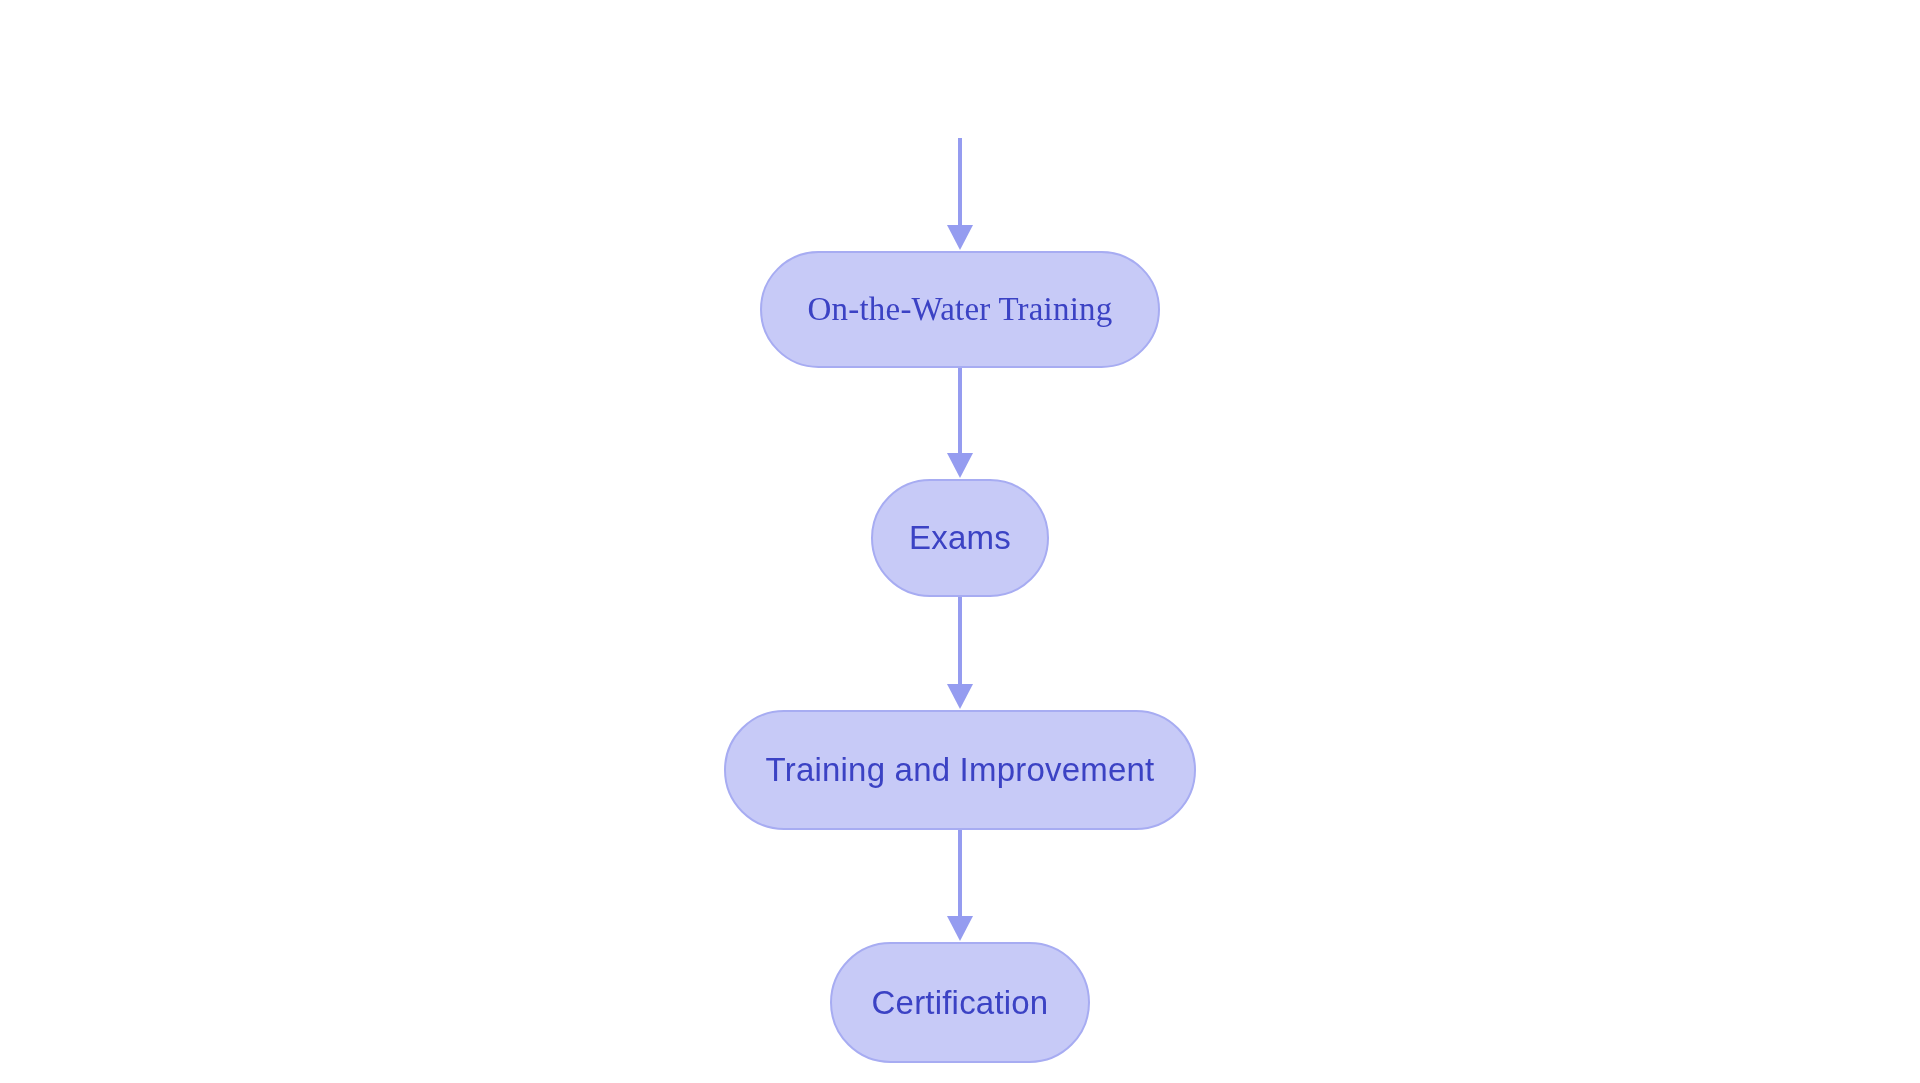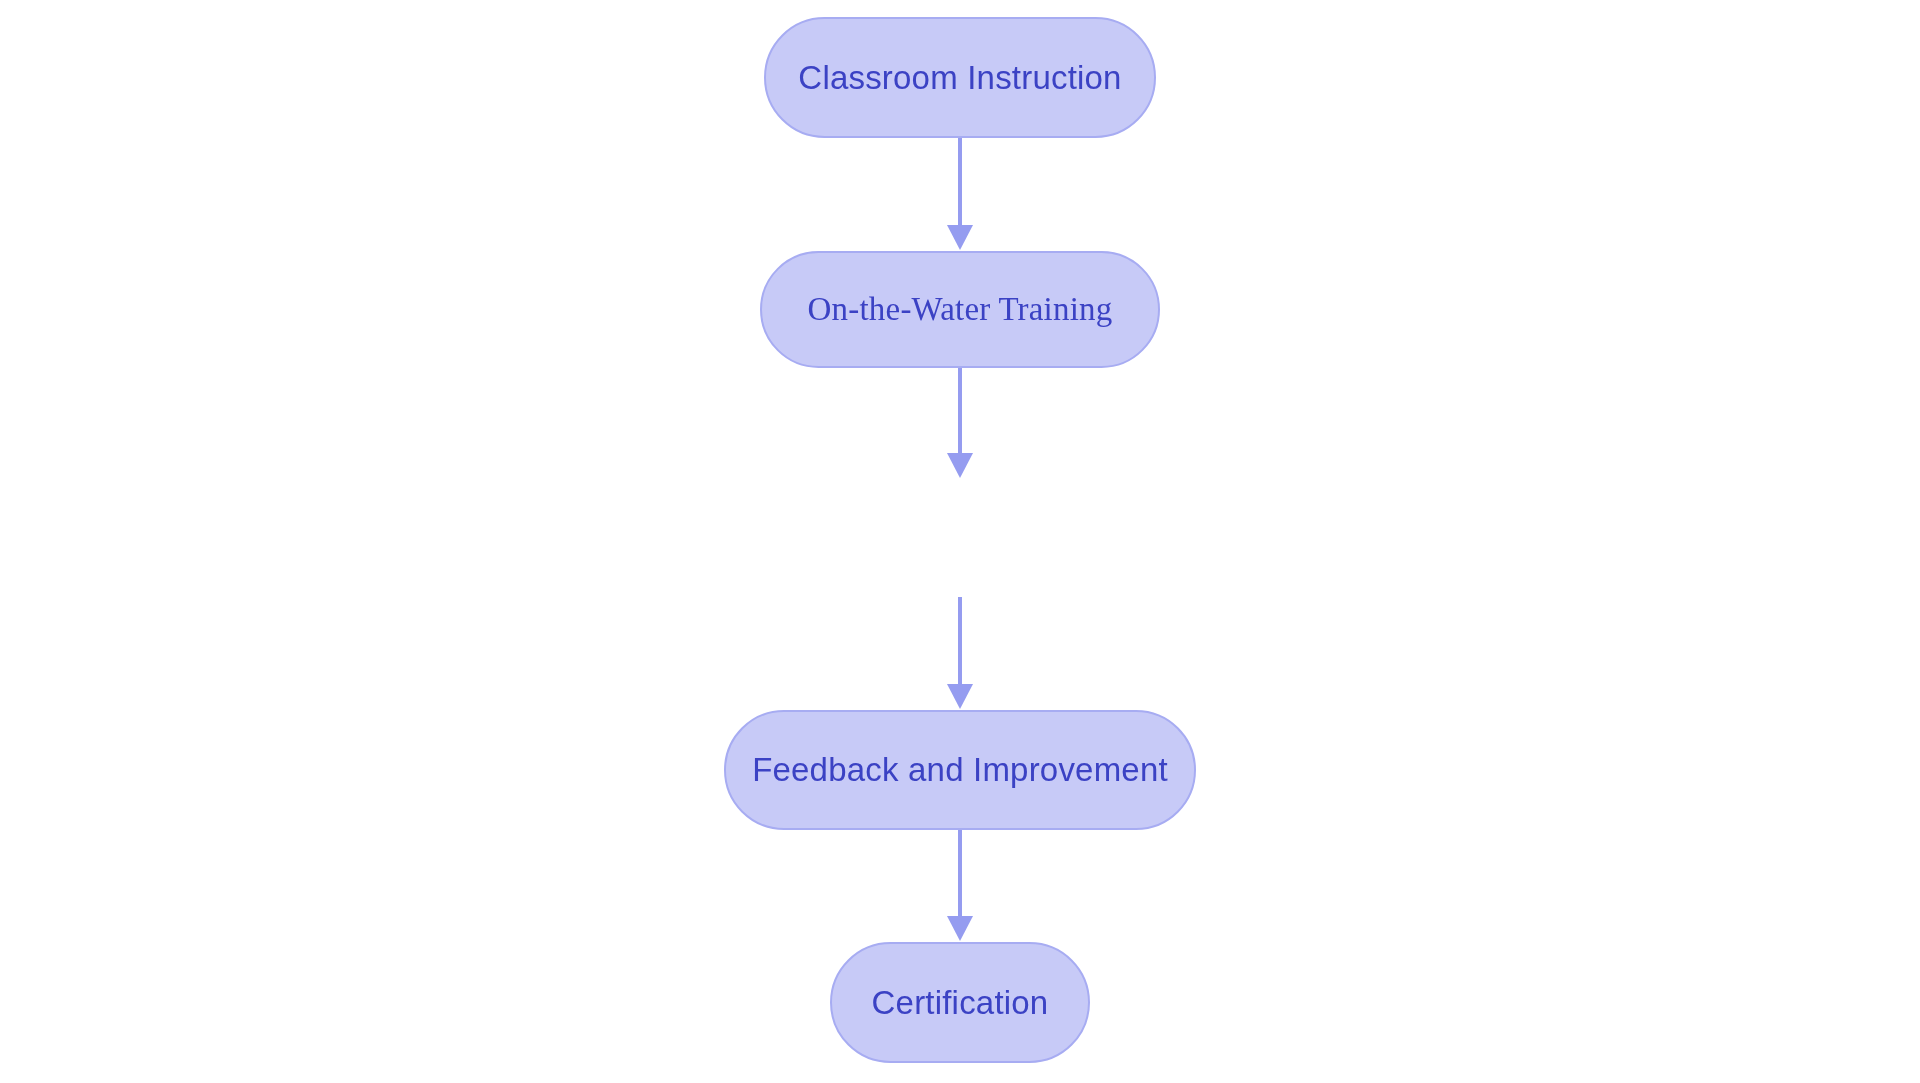--- a/index.html
+++ b/index.html
@@ -63,46 +63,46 @@
     border-left: 13px solid transparent;
     border-right: 13px solid transparent;
     border-top: 25px solid #959CF0;
   }
 </style>
 </head>
 <body>
 
 <div class="canvas">
 
-  <div class="node n0">
-    <span>Classroom Instruction</span>
-  </div>
 
   <div class="edge e0">
     <div class="shaft"></div>
     <div class="head"></div>
   </div>
 
   <div class="node n1">
     <span>On-the-Water Training</span>
   </div>
 
   <div class="edge e1">
     <div class="shaft"></div>
     <div class="head"></div>
   </div>
 
+  <div class="node n2">
+    <span>Exams</span>
+  </div>
 
   <div class="edge e2">
     <div class="shaft"></div>
     <div class="head"></div>
   </div>
 
   <div class="node n3">
-    <span>Feedback and Improvement</span>
+    <span>Training and Improvement</span>
   </div>
 
   <div class="edge e3">
     <div class="shaft"></div>
     <div class="head"></div>
   </div>
 
   <div class="node n4">
     <span>Certification</span>
   </div>

